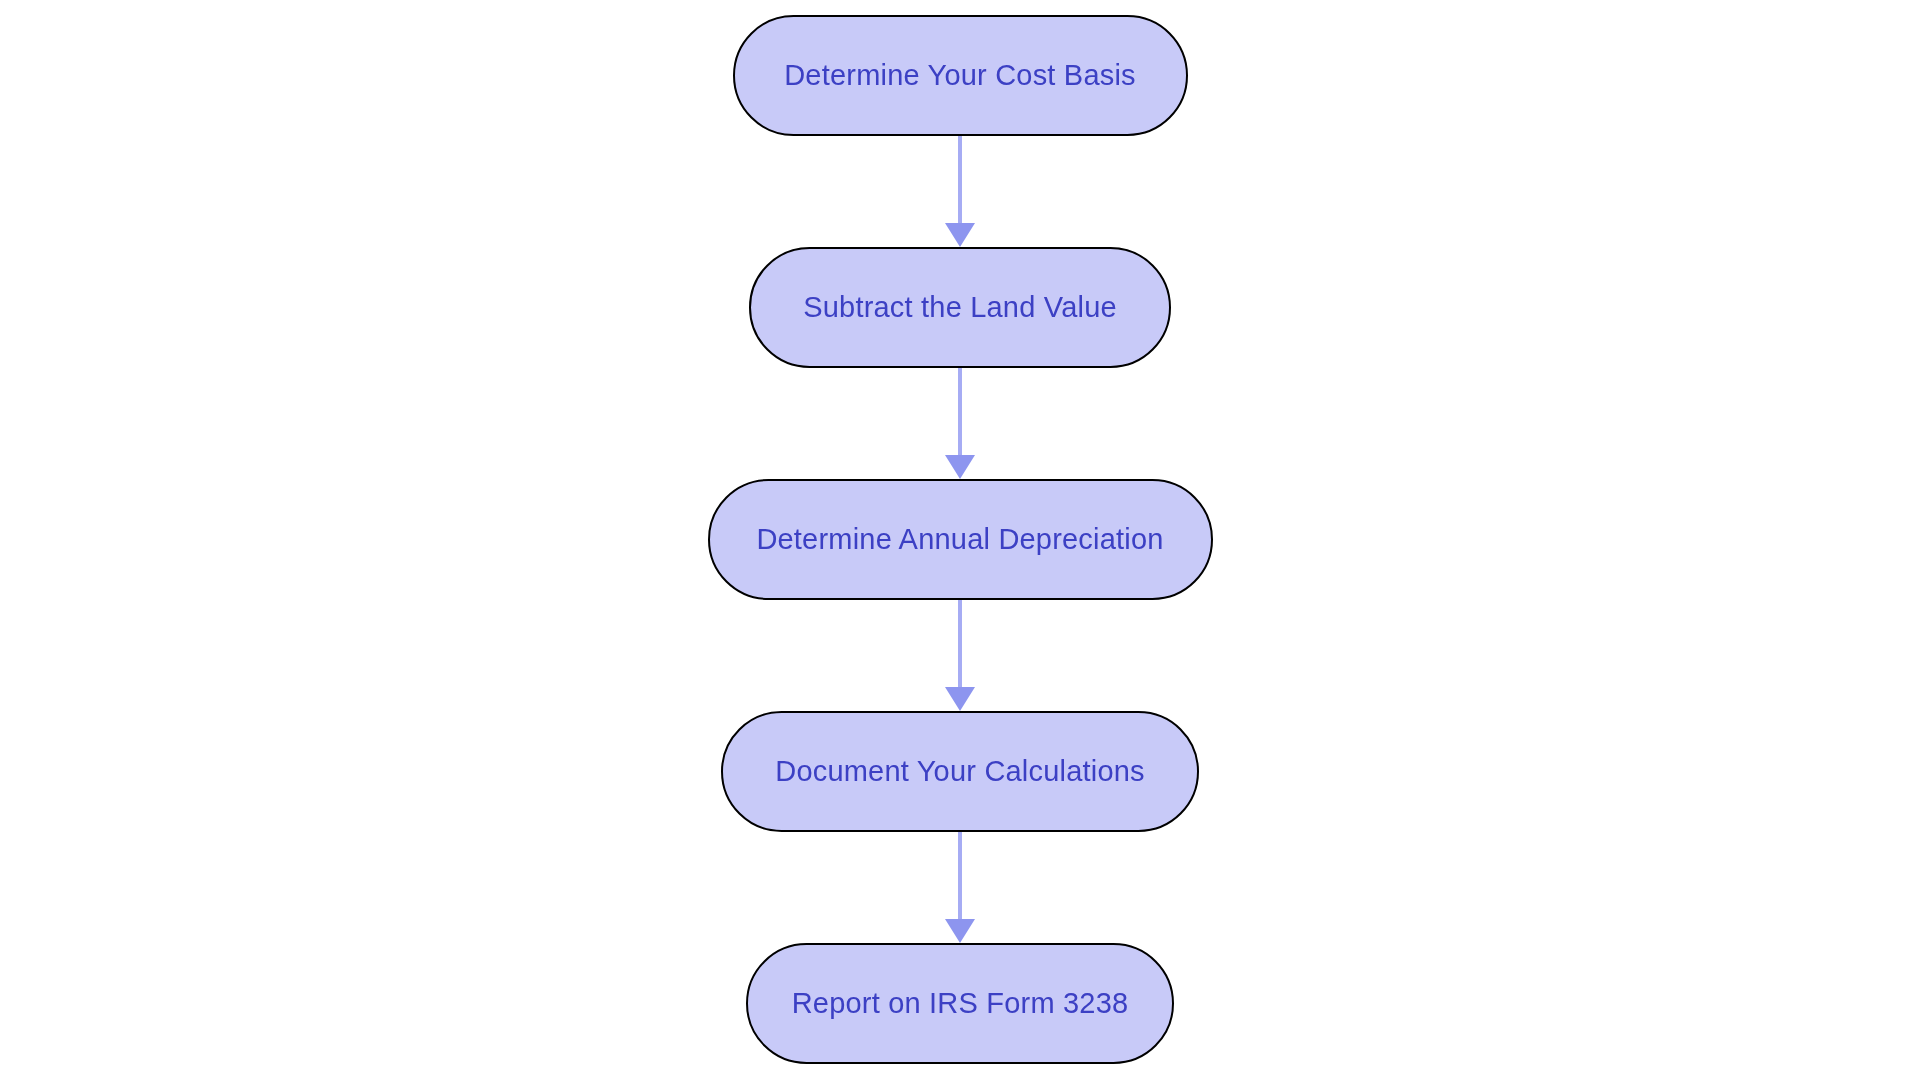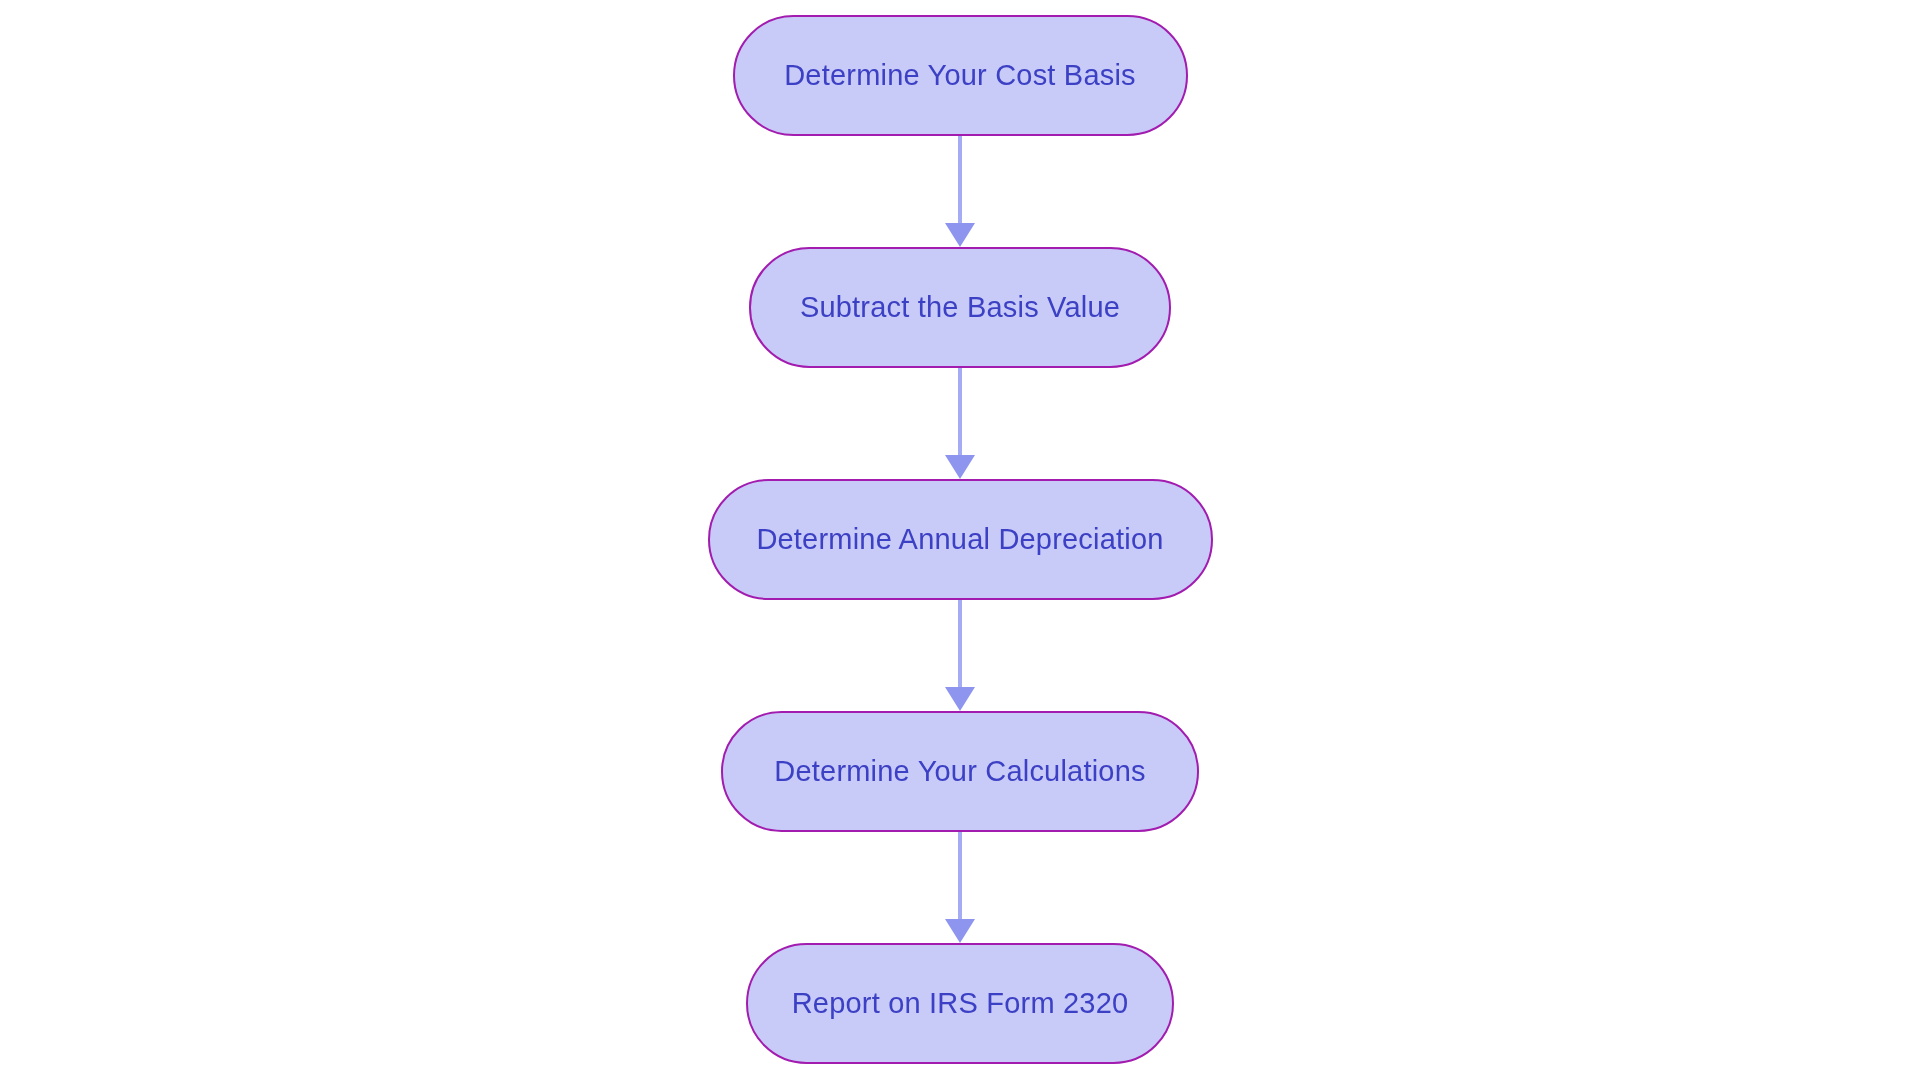--- a/index.html
+++ b/index.html
@@ -18,21 +18,21 @@
     flex-direction: column;
     align-items: center;
     padding-top: 15px;
     box-sizing: border-box;
   }
   .node {
     box-sizing: border-box;
     height: 121px;
     border-radius: 61px;
     background: #c8caf8;
-    border: 2px solid #a21caf;
+    border: 2px solid #000000;
     color: #3c40c4;
     font-size: 29px;
     letter-spacing: 0.2px;
     display: flex;
     align-items: center;
     justify-content: center;
     text-align: center;
     flex: 0 0 auto;
   }
   .node-1 { width: 455px; }
@@ -72,43 +72,43 @@
   <div class="node node-1">
     <span class="node-label">Determine Your Cost Basis</span>
   </div>
 
   <div class="arrow">
     <div class="arrow-line"></div>
     <div class="arrow-head"></div>
   </div>
 
   <div class="node node-2">
-    <span class="node-label">Subtract the Basis Value</span>
+    <span class="node-label">Subtract the Land Value</span>
   </div>
 
   <div class="arrow">
     <div class="arrow-line"></div>
     <div class="arrow-head"></div>
   </div>
 
   <div class="node node-3">
     <span class="node-label">Determine Annual Depreciation</span>
   </div>
 
   <div class="arrow">
     <div class="arrow-line"></div>
     <div class="arrow-head"></div>
   </div>
 
   <div class="node node-4">
-    <span class="node-label">Determine Your Calculations</span>
+    <span class="node-label">Document Your Calculations</span>
   </div>
 
   <div class="arrow">
     <div class="arrow-line"></div>
     <div class="arrow-head"></div>
   </div>
 
   <div class="node node-5">
-    <span class="node-label">Report on IRS Form 2320</span>
+    <span class="node-label">Report on IRS Form 3238</span>
   </div>
 
 </div>
 
 </body></html>

